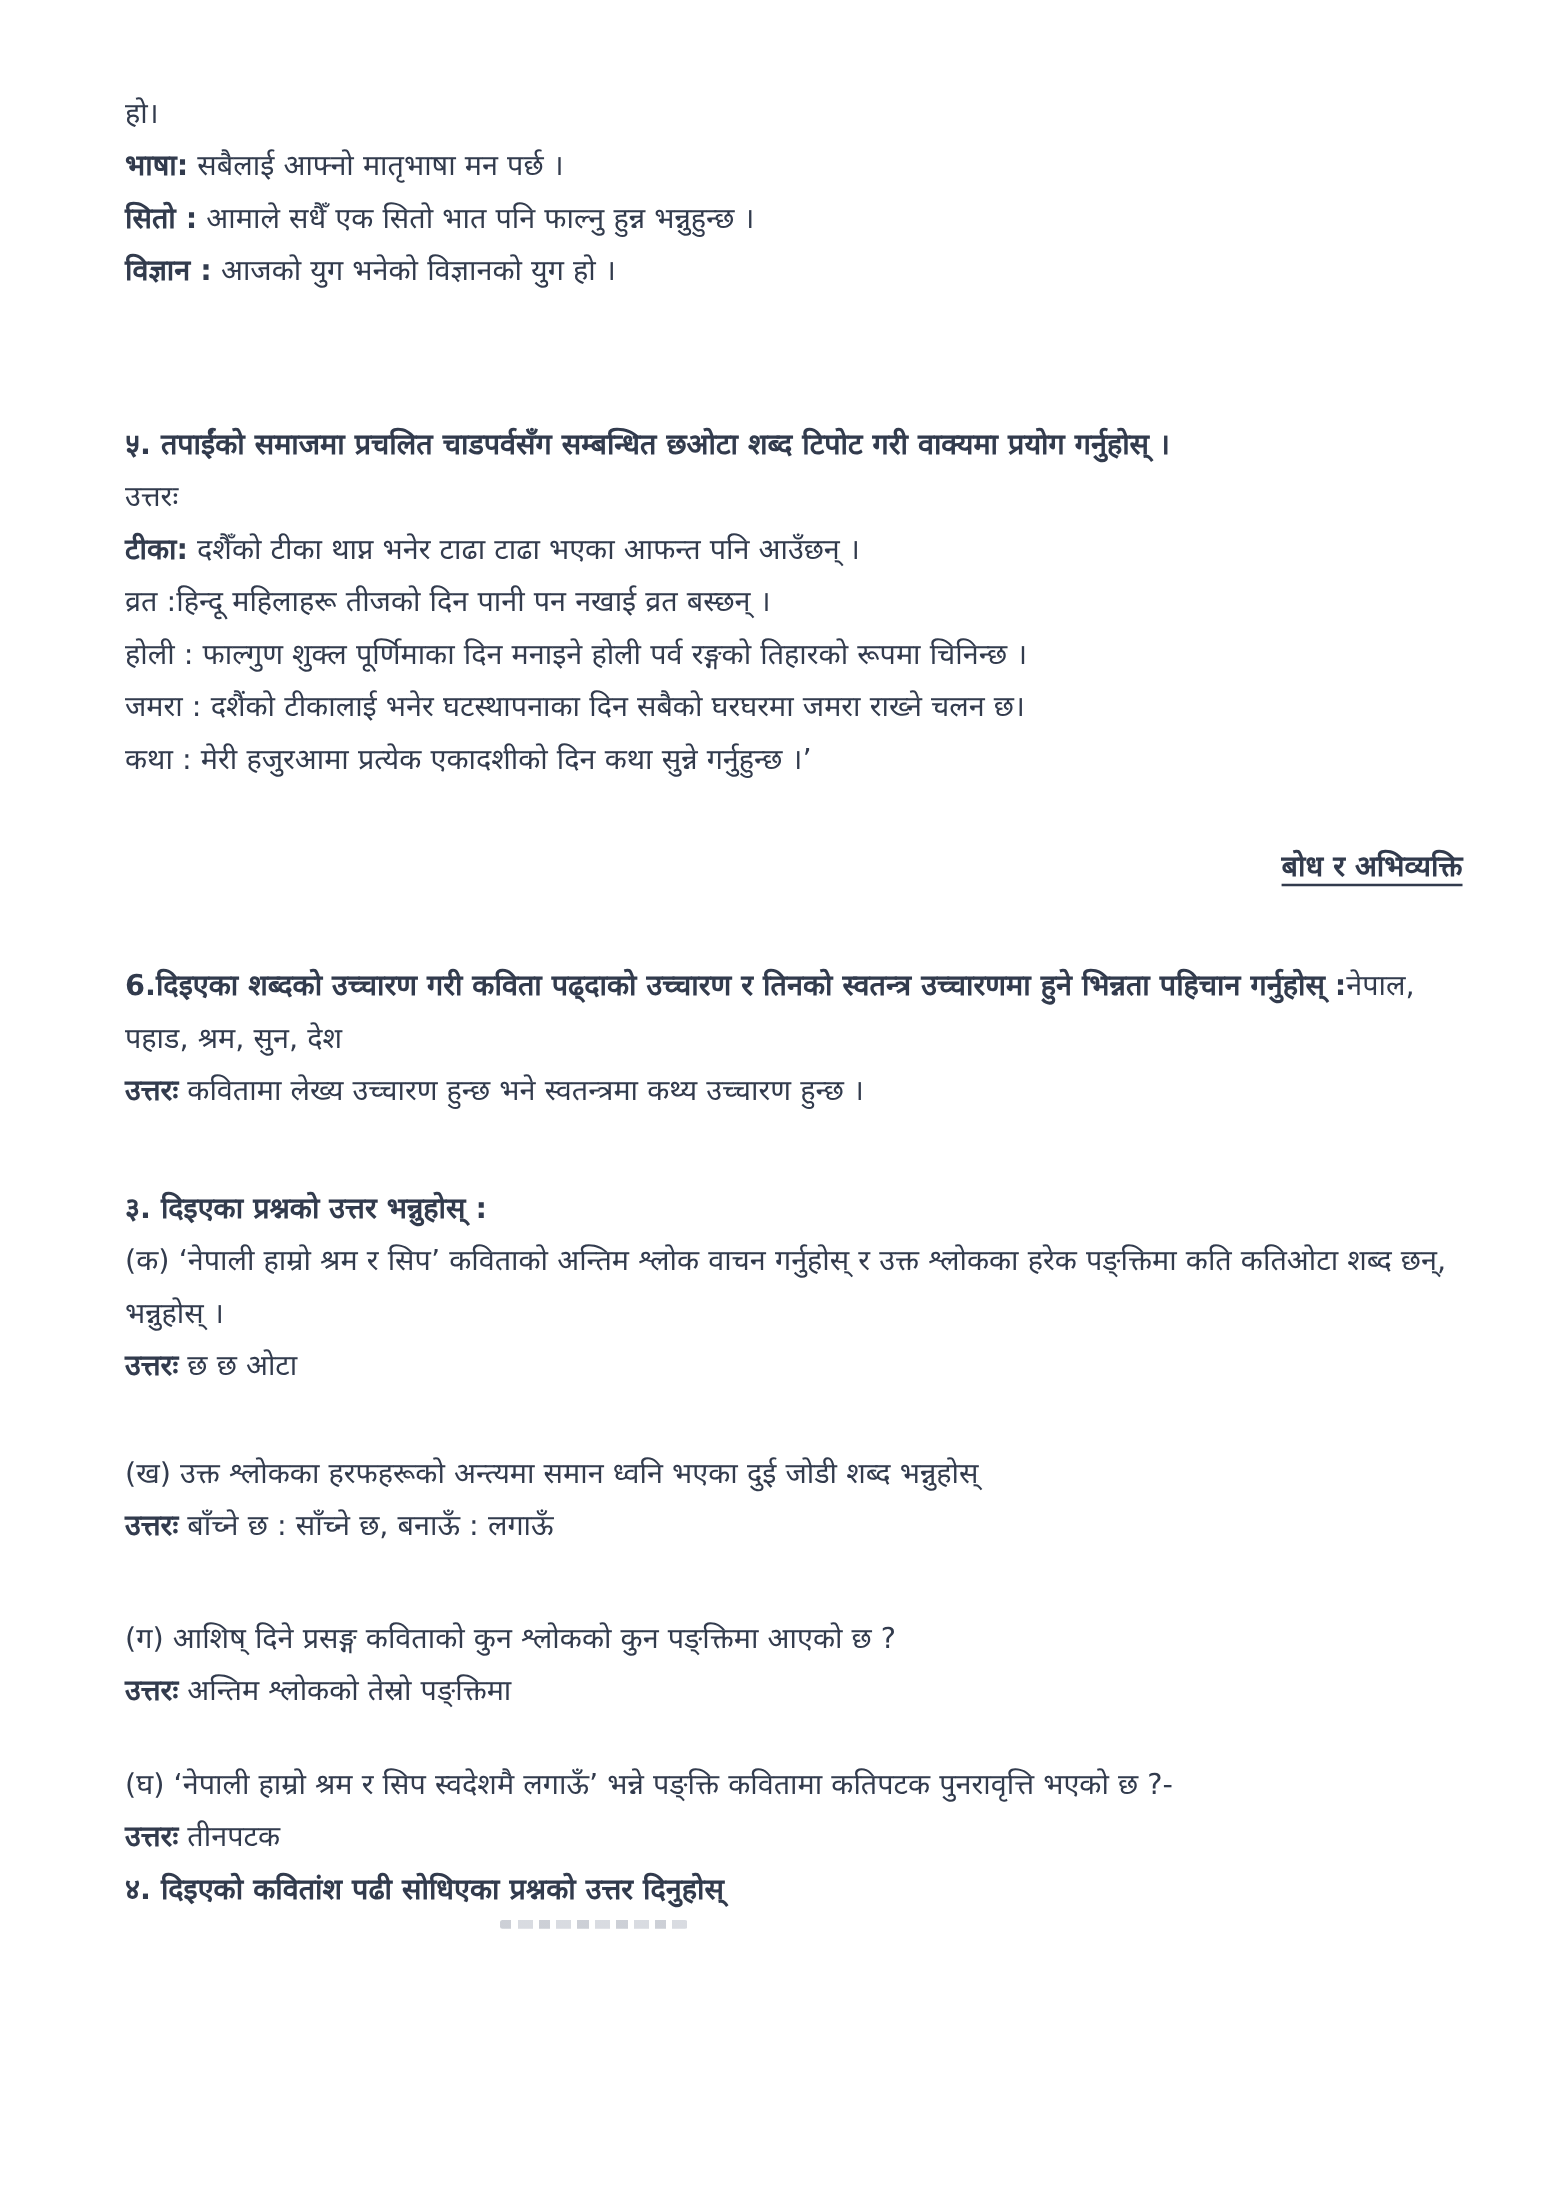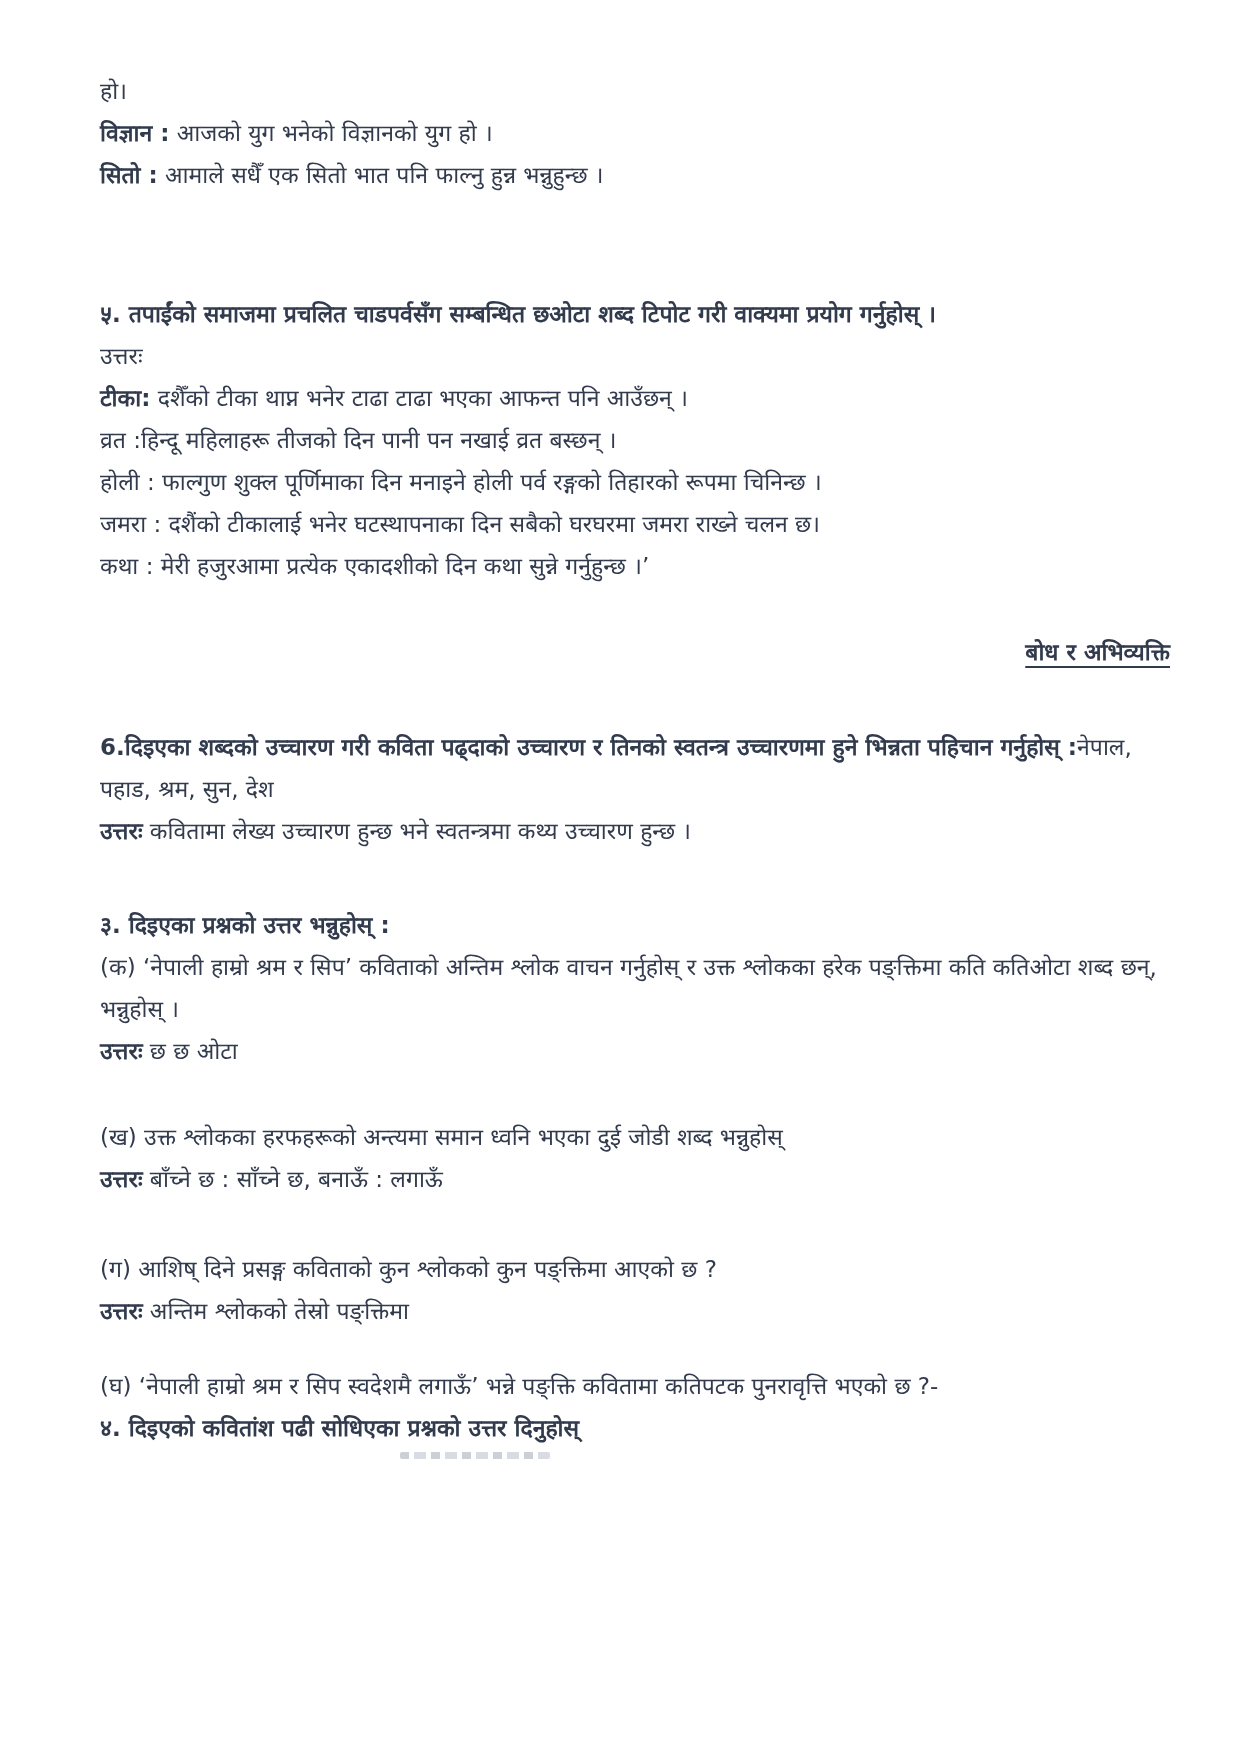--- a/index.html
+++ b/index.html
@@ -62,22 +62,23 @@
     border-radius: 2px;
   }
 </style>
 </head>
 <body>
 
 <div class="page">
 
   <div class="block">
     <p class="line"><span>हो।</span></p>
+    <p class="line"><strong>भाषा:</strong><span> सबैलाई आफ्नो मातृभाषा मन पर्छ ।</span></p>
+    <p class="line"><strong>सितो :</strong><span> आमाले सधैँ एक सितो भात पनि फाल्नु हुन्न भन्नुहुन्छ ।</span></p>
     <p class="line"><strong>विज्ञान :</strong><span> आजको युग भनेको विज्ञानको युग हो ।</span></p>
-    <p class="line"><strong>सितो :</strong><span> आमाले सधैँ एक सितो भात पनि फाल्नु हुन्न भन्नुहुन्छ ।</span></p>
   </div>
 
   <div class="block mt-q5">
     <p class="line b">५. तपाईंको समाजमा प्रचलित चाडपर्वसँग सम्बन्धित छओटा शब्द टिपोट गरी वाक्यमा प्रयोग गर्नुहोस् ।</p>
     <p class="line">उत्तरः</p>
     <p class="line"><strong>टीका:</strong><span> दशैँको टीका थाप्न भनेर टाढा टाढा भएका आफन्त पनि आउँछन् ।</span></p>
     <p class="line">व्रत :हिन्दू महिलाहरू तीजको दिन पानी पन नखाई व्रत बस्छन् ।</p>
     <p class="line">होली : फाल्गुण शुक्ल पूर्णिमाका दिन मनाइने होली पर्व रङ्गको तिहारको रूपमा चिनिन्छ ।</p>
     <p class="line">जमरा : दशैंको टीकालाई भनेर घटस्थापनाका दिन सबैको घरघरमा जमरा राख्ने चलन छ।</p>
     <p class="line">कथा : मेरी हजुरआमा प्रत्येक एकादशीको दिन कथा सुन्ने गर्नुहुन्छ ।’</p>
@@ -101,20 +102,21 @@
     <p class="line"><strong>उत्तरः</strong><span> बाँच्ने छ : साँच्ने छ, बनाऊँ : लगाऊँ</span></p>
   </div>
 
   <div class="block mt-ga">
     <p class="line">(ग) आशिष् दिने प्रसङ्ग कविताको कुन श्लोकको कुन पङ्क्तिमा आएको छ ?</p>
     <p class="line"><strong>उत्तरः</strong><span> अन्तिम श्लोकको तेस्रो पङ्क्तिमा</span></p>
   </div>
 
   <div class="block mt-gha">
     <p class="line">(घ) ‘नेपाली हाम्रो श्रम र सिप स्वदेशमै लगाऊँ’ भन्ने पङ्क्ति कवितामा कतिपटक पुनरावृत्ति भएको छ ?-</p>
+    <p class="line"><strong>उत्तरः</strong><span> तीनपटक</span></p>
   </div>
 
   <div class="block mt-q4">
     <p class="line b">४. दिइएको कवितांश पढी सोधिएका प्रश्नको उत्तर दिनुहोस्</p>
     <div class="fragment"></div>
   </div>
 
 </div>
 
 </body></html>

